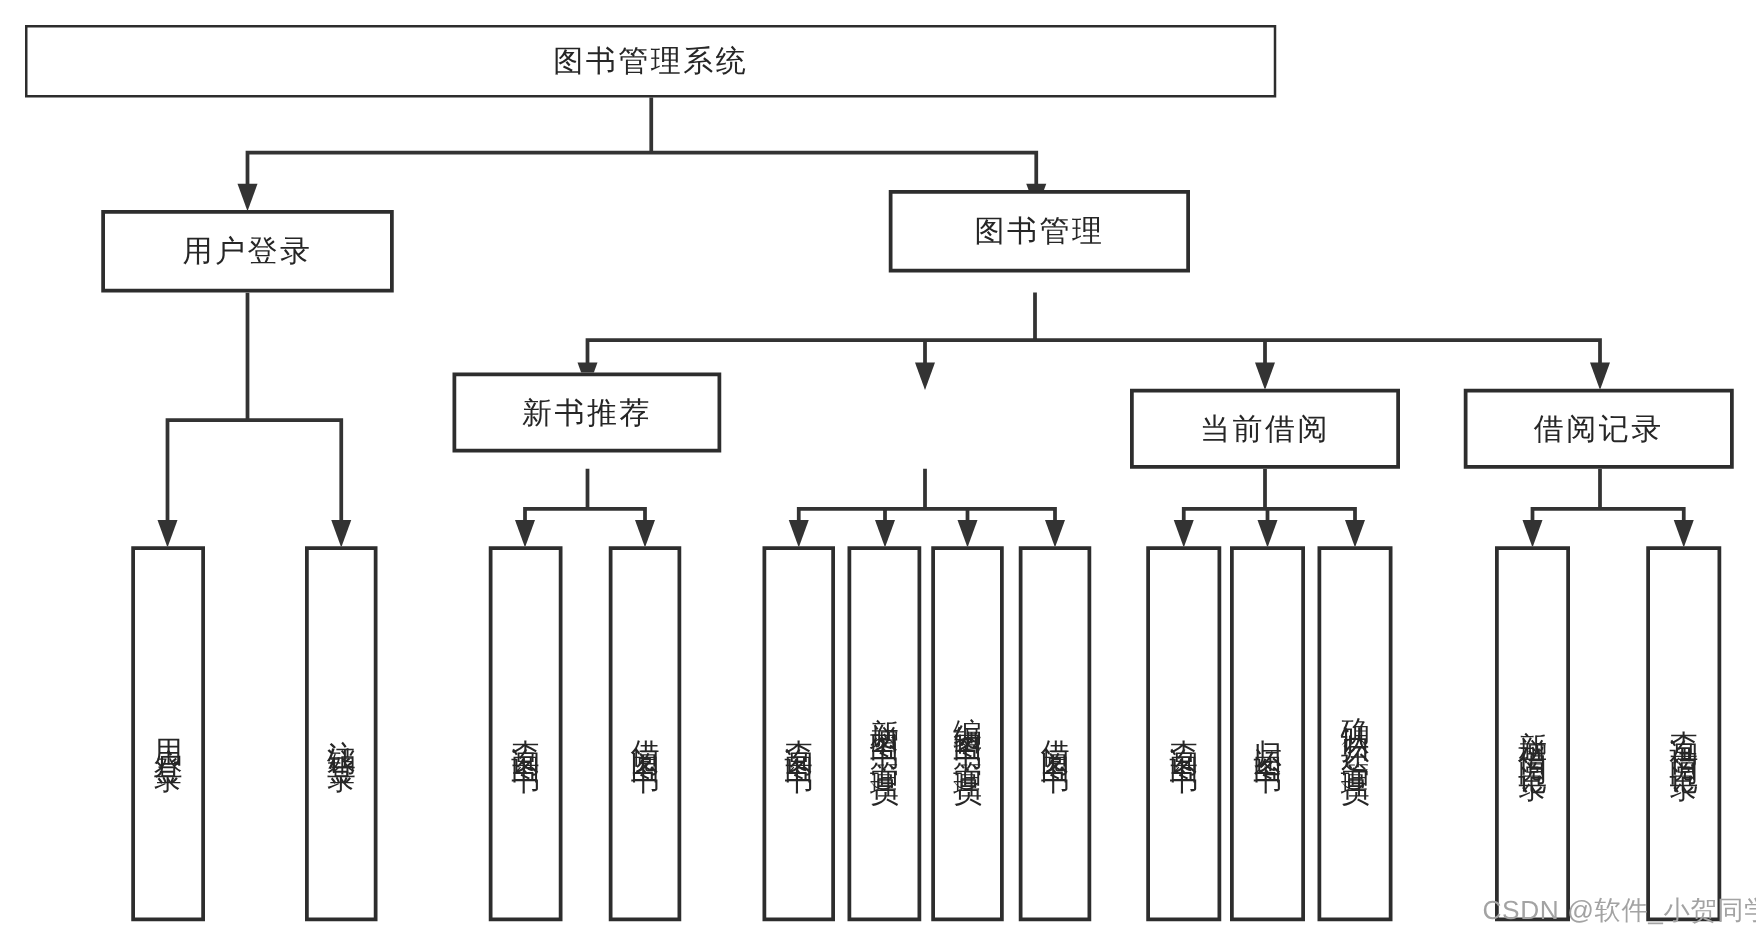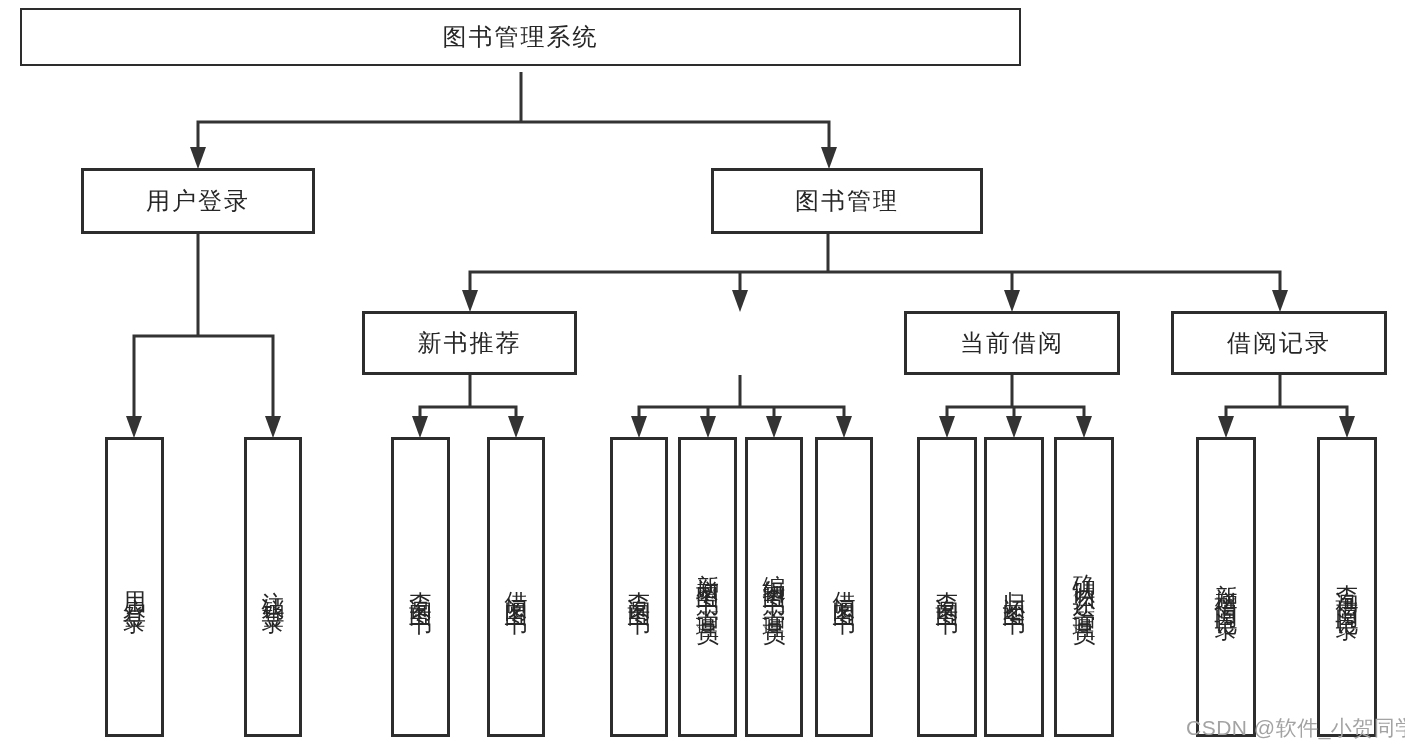--- a/index.html
+++ b/index.html
@@ -25,24 +25,24 @@
   }
   .vbox > span {
     position:absolute; top:50%; left:50%;
     transform:translate(-50%,-50%);
     writing-mode:vertical-rl; text-orientation:mixed;
     white-space:nowrap; font-size:23px; letter-spacing:7px;
     line-height:1;
   }
 
   
-  .root        { left:20px;  top:8px;  width:1001px; height:58px;justify-content:center; }
+  .root        { left:20px;  top:20px;  width:1001px; height:58px;justify-content:center; }
   .n-login     { left:81px;  top:168px; width:234px;  height:66px; }
-  .n-mgmt      { left:711px; top:168px; width:272px;  height:66px; }
-  .n-newbook   { left:362px; top:311px; width:215px;  height:64px; }
+  .n-mgmt      { left:711px; top:152px; width:241px;  height:66px; }
+  .n-newbook   { left:362px; top:298px; width:215px;  height:64px; }
   .n-borrow    { left:632px; top:311px; width:215px;  height:64px; }
   .n-current   { left:904px; top:311px; width:216px;  height:64px; }
   .n-records   { left:1171px;top:311px; width:216px;  height:64px; }
 
   .leaf { top:437px; height:300px; }
   .lf1  { left:105px;  width:59px; }
   .lf2  { left:244px;  width:58px; }
   .lf3  { left:391px;  width:59px; }
   .lf4  { left:487px;  width:58px; }
   .lf5  { left:610px;  width:58px; }

